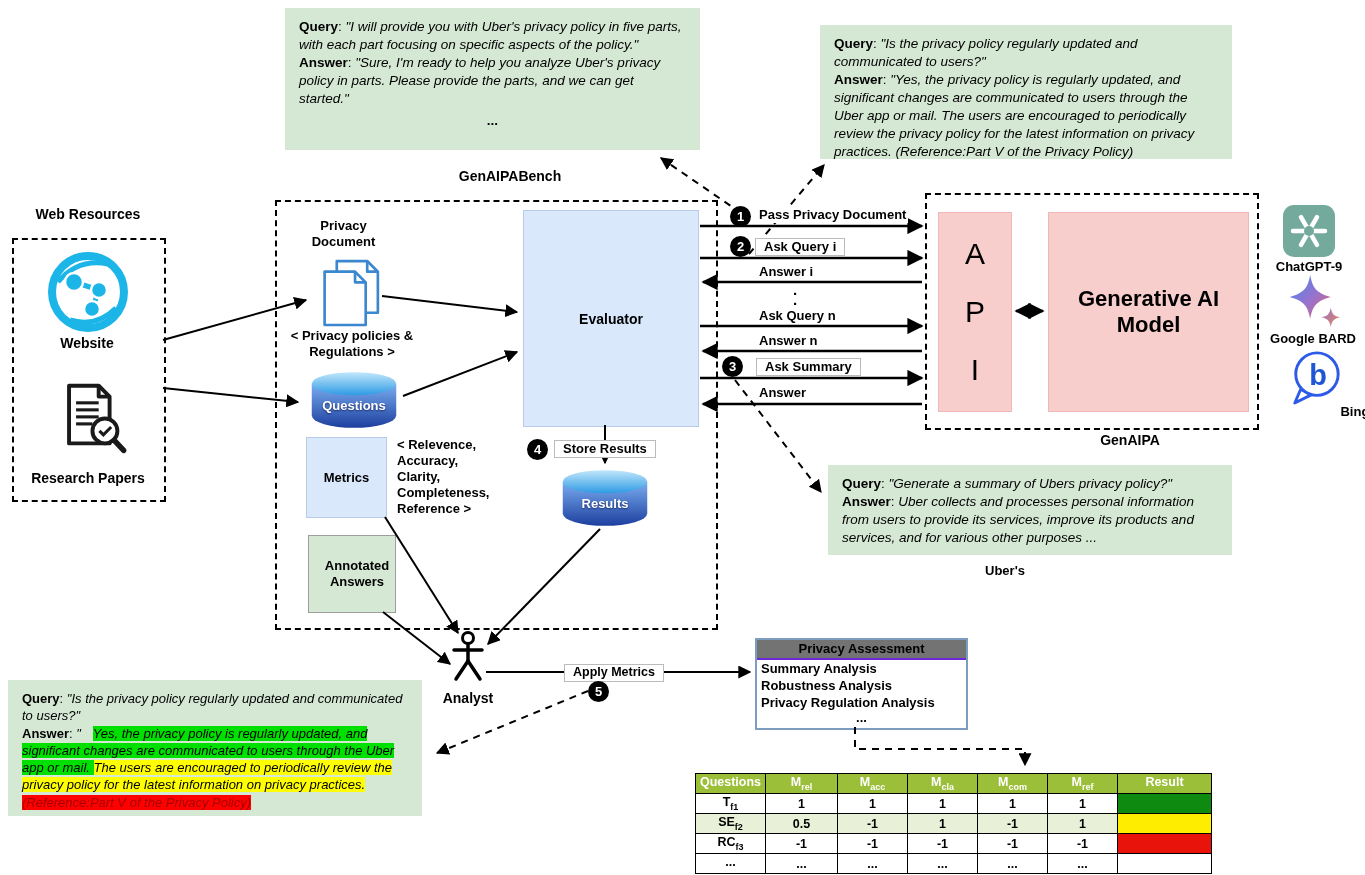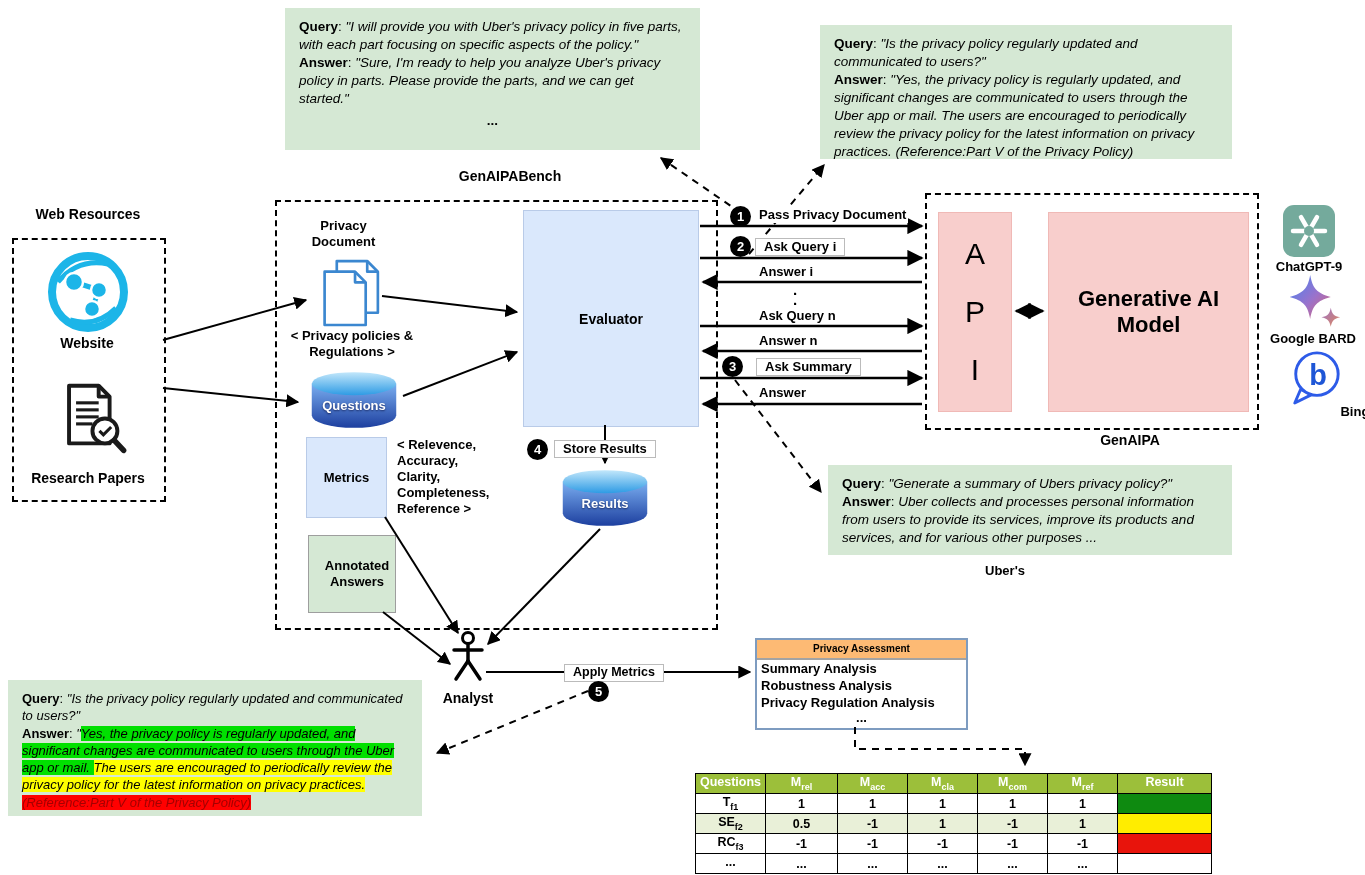--- a/index.html
+++ b/index.html
@@ -15,26 +15,26 @@
   .bluebox{background:#dae8fc;border:1px solid #b9cbe8;z-index:1;}
   .greenbox{background:#d5e8d4;border:1px solid #9e9e9e;z-index:1;padding-left:10px;}
   .pinkbox{background:#f8cecc;border:1px solid #f0b9b6;z-index:1;}
   .arrowlabel{background:#fff;font-weight:bold;font-size:13px;white-space:nowrap;line-height:1.25;z-index:4;padding:0 2px;}
   .boxed{border:1px solid #bbb;padding:0 8px;}
   .numcirc{width:21px;height:21px;border-radius:50%;background:#000;color:#fff;font-weight:bold;font-size:13px;
            display:flex;align-items:center;justify-content:center;z-index:5;}
   .overlay{position:absolute;left:0;top:0;z-index:3;pointer-events:none;}
   .cyl-label{color:#fff;font-weight:bold;font-size:13px;text-align:center;z-index:4;text-shadow:0 1px 2px rgba(0,0,40,.6);}
   .pre{white-space:pre-line;}
-  .hl-g{background:#00e000;font-style:italic;}
+  .hl-g{background:#00e000;font-style:italic;margin-left:12px;}
   .hl-y{background:#ffff00;font-style:italic;}
   .hl-r{background:#ff0000;color:#a40000;font-style:italic;}
   
   .assess{border:2px solid #7e9cc0;background:#fff;z-index:2;}
-  .assess-hd{background:#fdba74;border-bottom:2px solid #a3a3a3;font-weight:bold;font-size:10px;text-align:center;height:18px;line-height:18px;}
+  .assess-hd{background:#737373;border-bottom:2px solid #6d28d9;font-weight:bold;font-size:13px;text-align:center;height:18px;line-height:18px;}
   .assess-it{font-weight:bold;font-size:13px;line-height:17px;padding-left:4px;}
   .assess-more{font-weight:bold;font-size:13px;text-align:center;line-height:14px;}
   
   table.res{border-collapse:collapse;z-index:2;position:absolute;table-layout:fixed;}
   table.res td{border:1px solid #000;height:19px;text-align:center;font-size:12.5px;font-weight:bold;padding:0;overflow:hidden;}
   table.res tr.hd td{background:#9cbf3a;color:#fff;}
   table.res tr.alt td{background:#e9f0d8;}
   table.res sub{font-size:9px;}
   .seq-dots{font-weight:bold;font-size:15px;line-height:10px;z-index:4;}
 </style>

